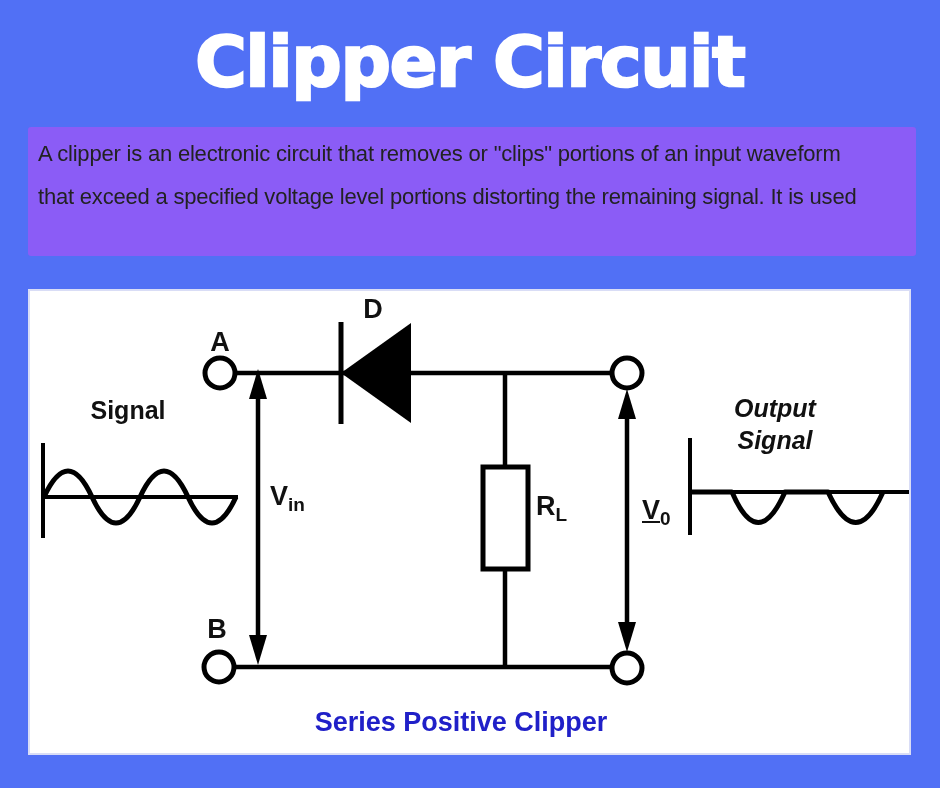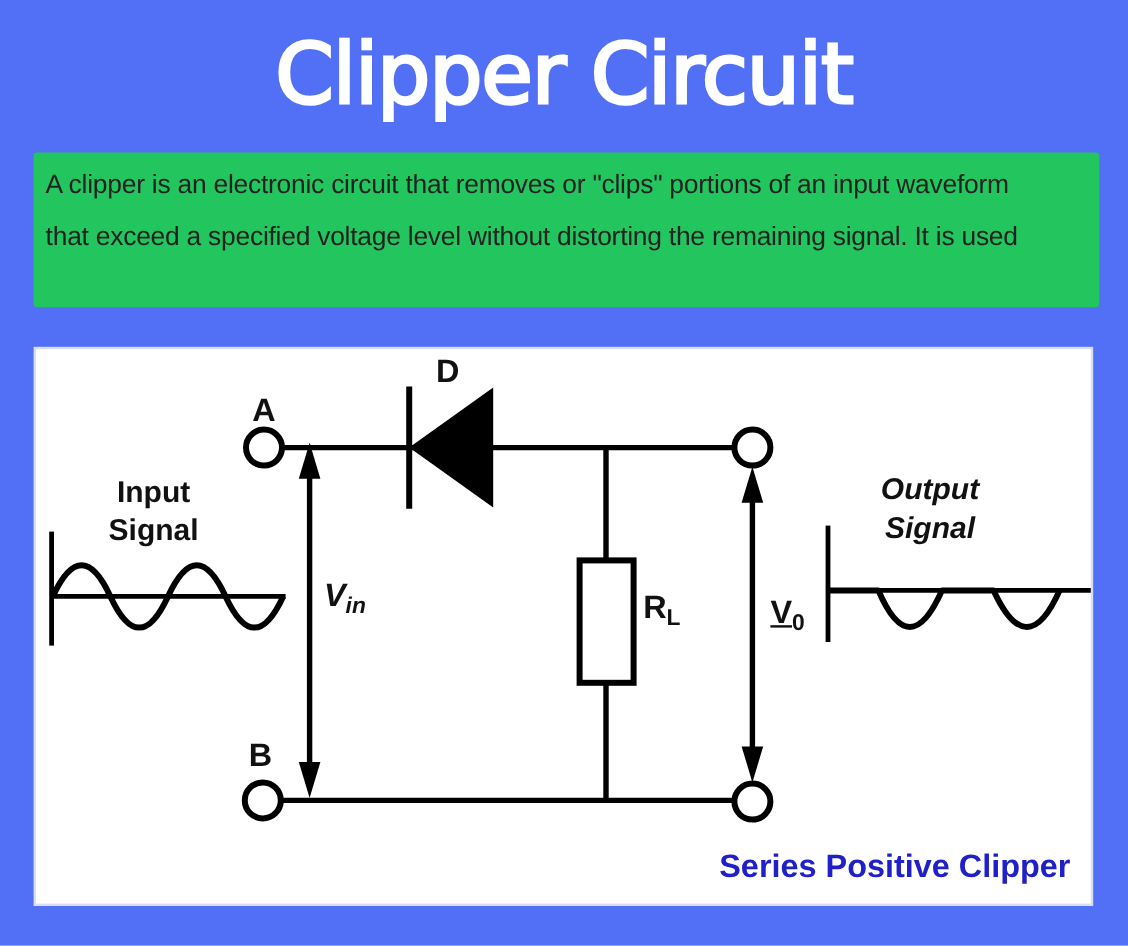--- a/index.html
+++ b/index.html
@@ -13,29 +13,29 @@
   .stage{position:absolute;inset:0;width:940px;height:788px;}
 
   
   .title-bar{
     position:absolute;left:0;top:0;width:940px;height:127px;
     display:flex;align-items:center;justify-content:center;
   }
   .title-bar h1{
     margin:0;color:#ffffff;
     font-family:"DejaVu Sans","Liberation Sans",sans-serif;
-    font-size:70px;font-weight:normal;letter-spacing:-1px;
+    font-size:70px;font-weight:bold;letter-spacing:-1px;
     -webkit-text-stroke:2.5px #ffffff;
     transform:translateY(-2px);
   }
 
   
   .desc-box{
     position:absolute;left:28px;top:127px;width:888px;height:129px;
-    background:#22c55e;border-radius:3px;
+    background:#8b5cf6;border-radius:3px;
     box-sizing:border-box;padding:5px 10px 0 10px;
   }
   .desc-line{
     color:#222222;font-size:22px;line-height:43px;
     letter-spacing:-0.2px;white-space:nowrap;
   }
 
   
   .panel{
     position:absolute;left:30px;top:291px;width:879px;height:462px;
@@ -50,36 +50,36 @@
   }
   .clabel sub{
     font-size:19px;font-weight:bold;line-height:0;
     vertical-align:-6px;letter-spacing:0;
   }
   .sig-label{
     position:absolute;width:130px;text-align:center;
     color:#111111;font-weight:bold;font-size:25px;line-height:32px;
   }
   .caption{
-    position:absolute;left:0;top:416px;width:862px;text-align:right;
+    position:absolute;left:0;top:416px;width:862px;text-align:center;
     color:#2020c8;font-weight:bold;font-size:27px;
   }
 </style>
 </head>
 <body>
 
 <div class="stage">
 
   <div class="title-bar">
     <h1>Clipper Circuit</h1>
   </div>
 
   <div class="desc-box">
     <div class="desc-line">A clipper is an electronic circuit that removes or "clips" portions of an input waveform</div>
-    <div class="desc-line">that exceed a specified voltage level without distorting the remaining signal. It is used</div>
+    <div class="desc-line">that exceed a specified voltage level portions distorting the remaining signal. It is used</div>
   </div>
 
   <div class="panel">
 
     <svg width="879" height="462" viewBox="0 0 879 462">
       <g stroke="#000000" fill="none" stroke-width="4.5">
 
         <line x1="205" y1="82" x2="582" y2="82"></line>
         <line x1="204" y1="376" x2="582" y2="376"></line>
 
@@ -121,28 +121,27 @@
         <line x1="660" y1="147" x2="660" y2="244" stroke-width="4"></line>
         <line x1="660" y1="201" x2="883" y2="201" stroke-width="4"></line>
         <path d="M 660 201 H 702 Q 728 262 755 201 H 798 Q 826 262 853 201" stroke-width="5" stroke-linejoin="round"></path>
       </g>
     </svg>
 
     <div class="clabel" style="left:170px;top:38px;width:40px;">A</div>
     <div class="clabel" style="left:167px;top:325px;width:40px;">B</div>
     <div class="clabel" style="left:323px;top:5px;width:40px;">D</div>
 
-    <div class="clabel" style="left:240px;top:192px;font-style:italic;"><span>V</span><sub>in</sub></div>
+    <div class="clabel" style="left:240px;top:192px;"><span>V</span><sub>in</sub></div>
 
     <div class="clabel" style="left:506px;top:202px;text-align:center;"><span>R</span><sub>L</sub></div>
 
     <div class="clabel" style="left:612px;top:206px;text-decoration:underline;"><span>V</span><sub>0</sub></div>
 
     <div class="sig-label" style="left:33px;top:103px;">
-      <div>Input</div>
       <div>Signal</div>
     </div>
 
     <div class="sig-label" style="left:680px;top:101px;font-style:italic;">
       <div>Output</div>
       <div>Signal</div>
     </div>
 
     <div class="caption">Series Positive Clipper</div>
   </div>

